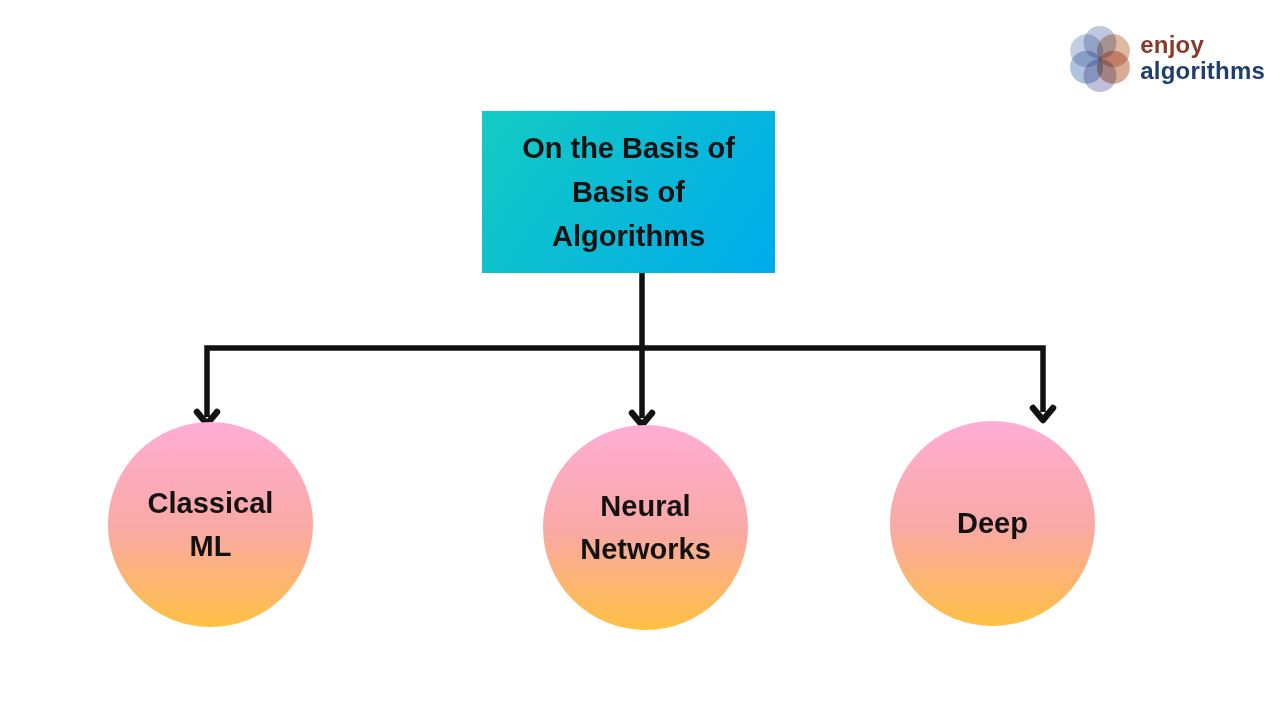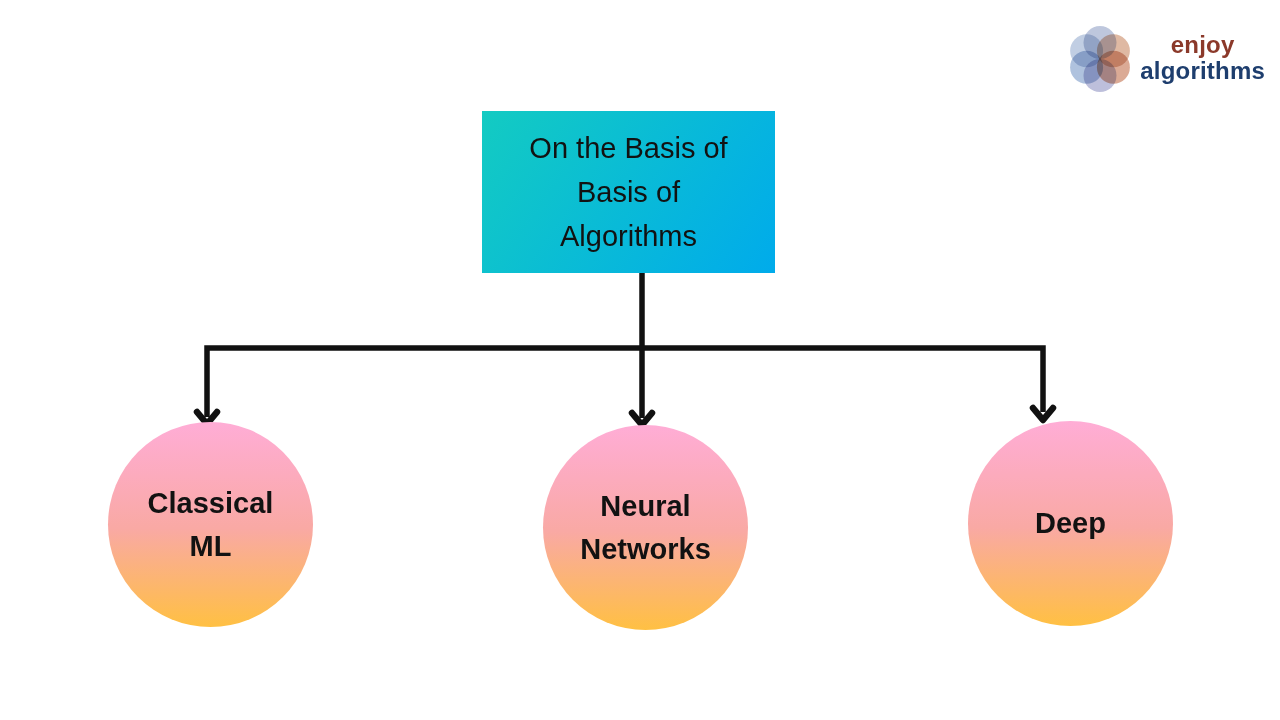--- a/index.html
+++ b/index.html
@@ -13,21 +13,20 @@
   }
 
   
   .logo {
     position: absolute;
     top: 24px;
     right: 15px;
     display: flex;
     align-items: center;
     gap: 9px;
-    text-align: center;
   }
   .logo-text { display: flex; flex-direction: column; line-height: 26px; }
   .logo-line1 { color: #8B392A; font-size: 24px; font-weight: 700; letter-spacing: 0.2px; }
   .logo-line2 { color: #1E3E6E; font-size: 24px; font-weight: 700; letter-spacing: 0.2px; }
 
   
   .root-box {
     position: absolute;
     left: 482px;
     top: 111px;
@@ -35,21 +34,21 @@
     height: 162px;
     background: linear-gradient(125deg, #13CBC2 0%, #00ABEB 100%);
     display: flex;
     flex-direction: column;
     justify-content: center;
     align-items: center;
   }
   .root-box .line {
     color: #121212;
     font-size: 29px;
-    font-weight: 400;
+    font-weight: 700;
     line-height: 44px;
     text-align: center;
     white-space: nowrap;
   }
 
   
   .connectors {
     position: absolute;
     left: 0; top: 0;
     width: 1280px; height: 720px;
@@ -71,21 +70,21 @@
   .node-circle .line {
     color: #121212;
     font-size: 29px;
     font-weight: 700;
     line-height: 43px;
     text-align: center;
     white-space: nowrap;
   }
   .circle-1 { left: 108px; top: 422px; }
   .circle-2 { left: 543px; top: 425px; }
-  .circle-3 { left: 968px; top: 421px; }
+  .circle-3 { left: 890px; top: 421px; }
 </style>
 </head>
 <body>
 
 <div class="canvas">
 
   <svg class="connectors" width="1280" height="720" viewBox="0 0 1280 720">
 
     <path d="M642 273 L642 418" stroke="#111111" stroke-width="5.5" fill="none"></path>
 

